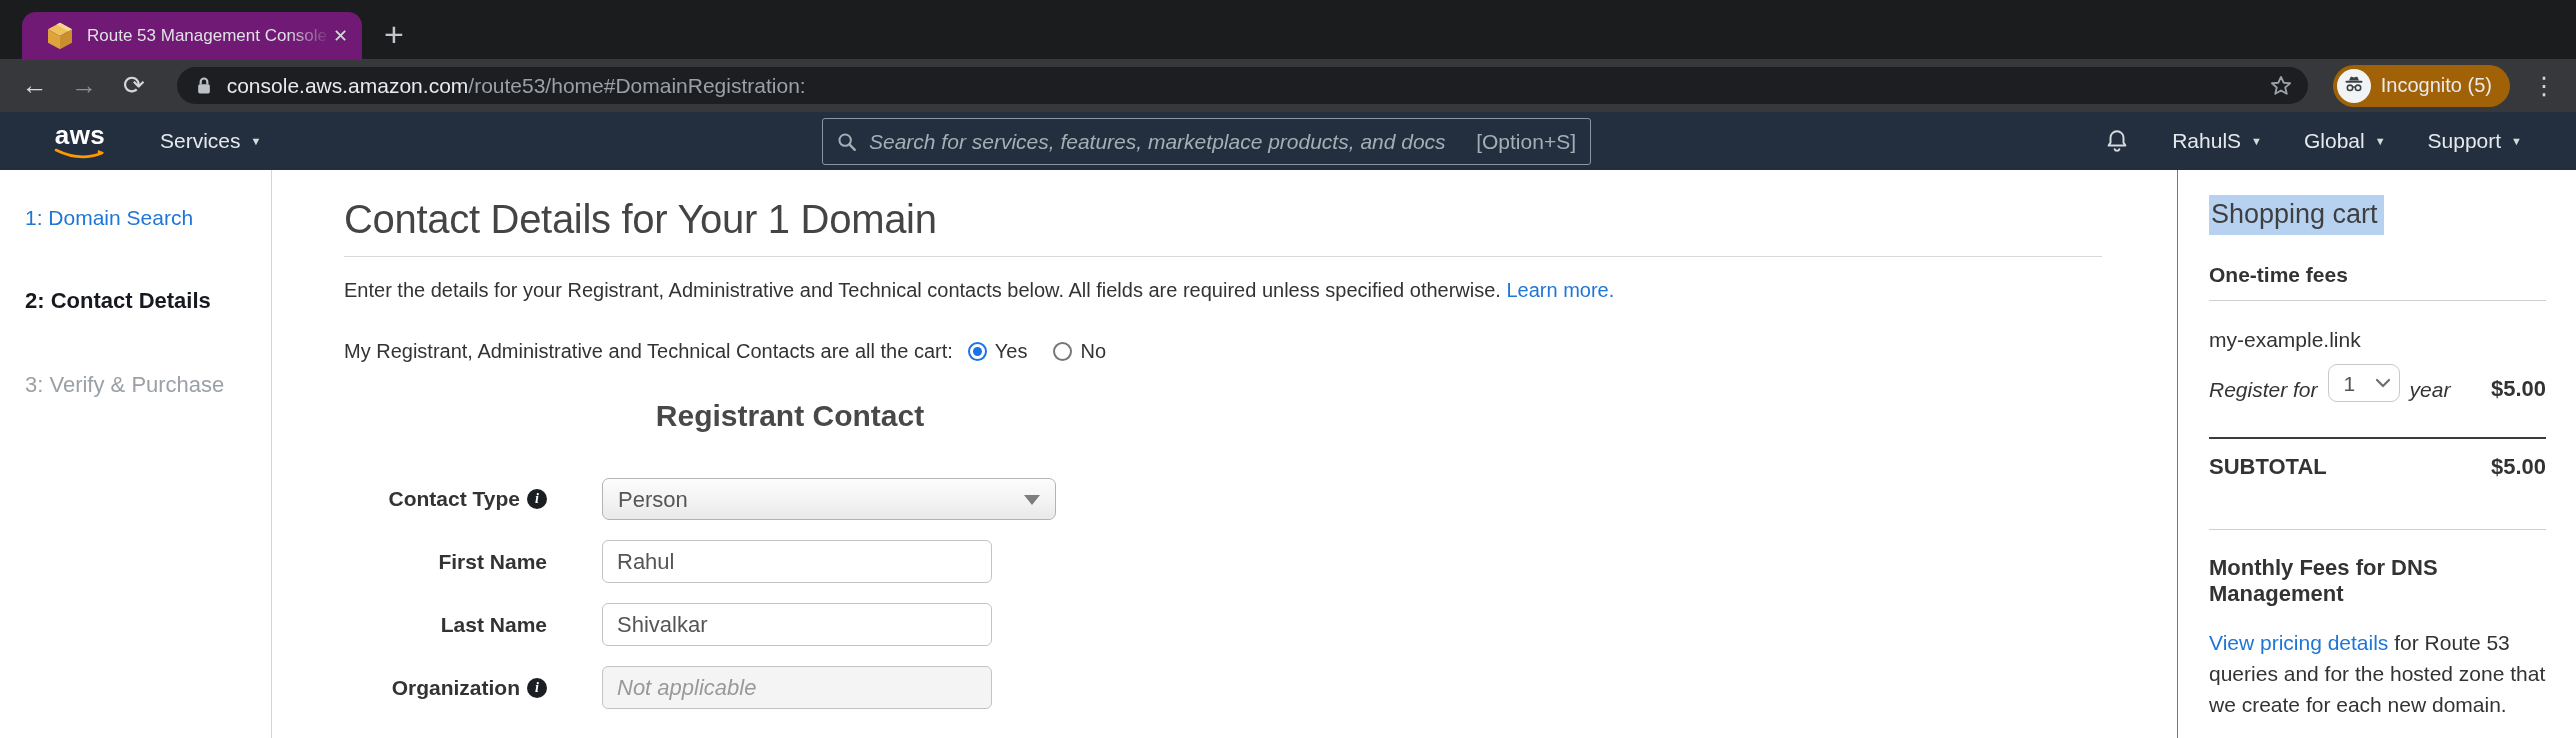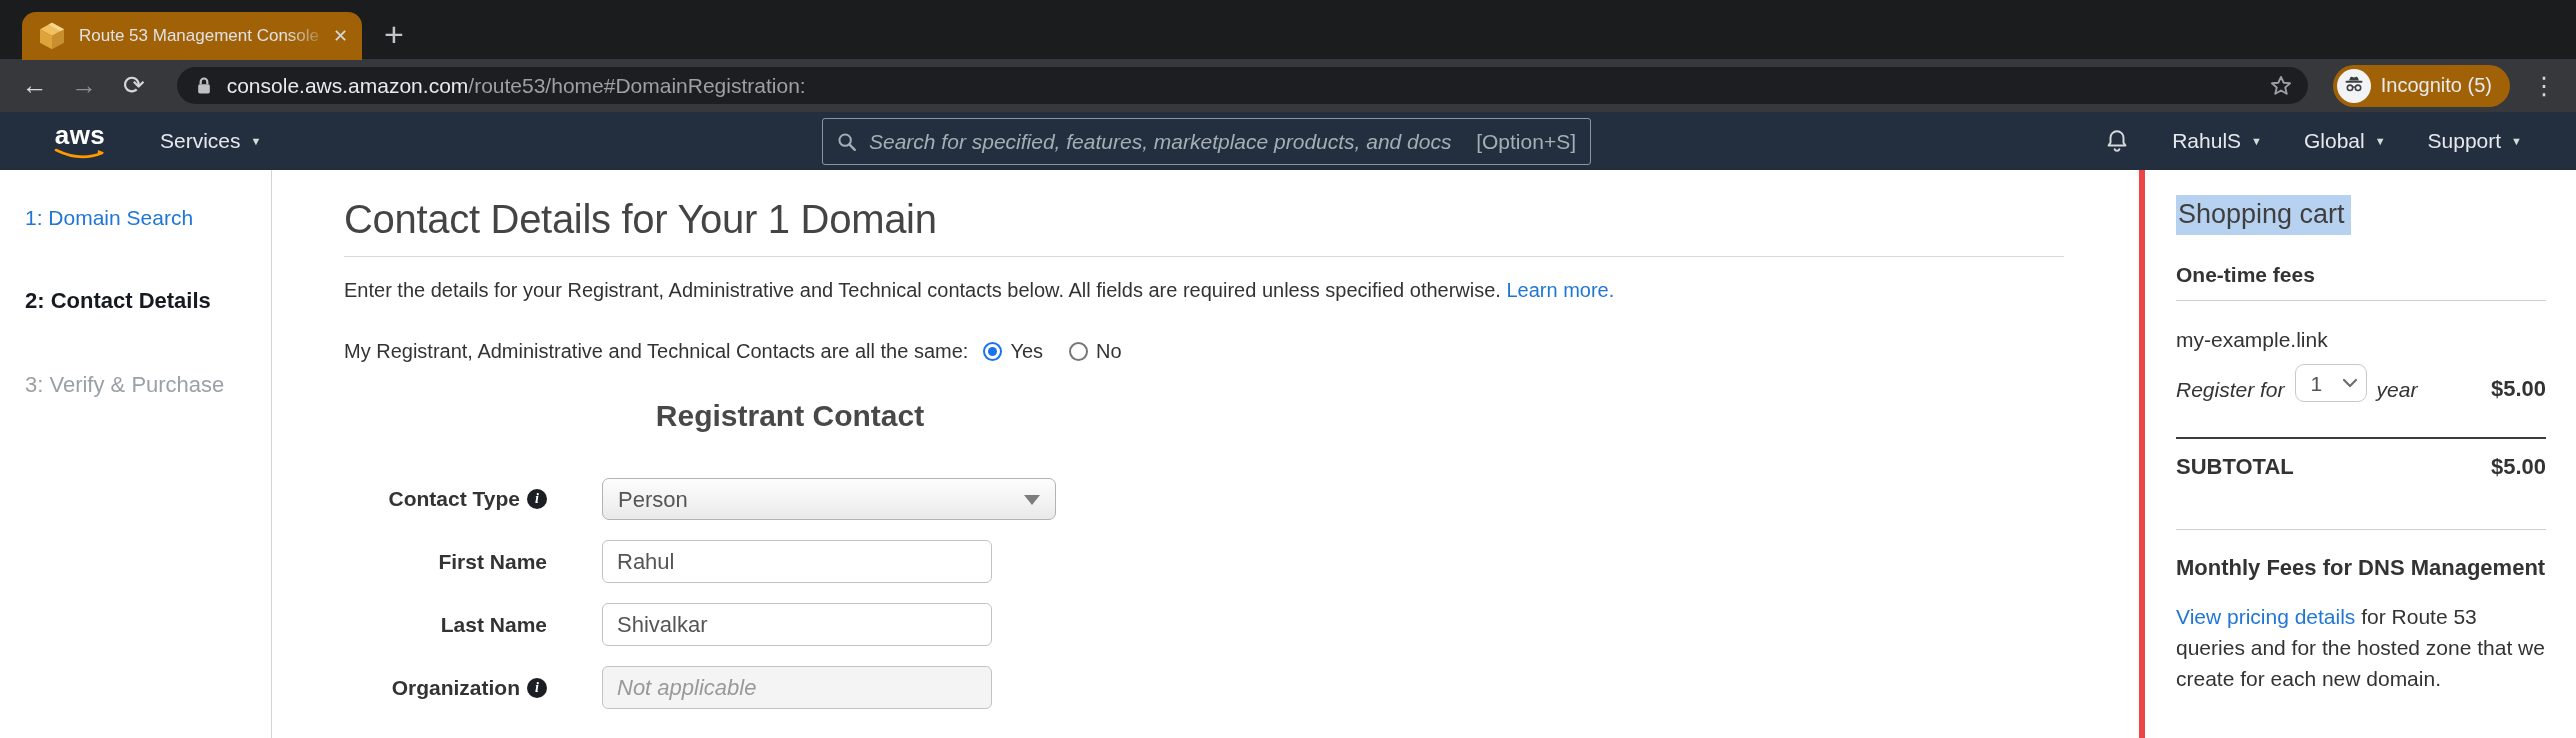--- a/index.html
+++ b/index.html
@@ -3,22 +3,22 @@
 <meta charset="utf-8">
 <style>
   * { margin:0; padding:0; box-sizing:border-box; }
   html,body { width:2576px; height:738px; overflow:hidden; }
   body { font-family:"Liberation Sans", sans-serif; background:#fff; }
   .screen { width:2576px; height:738px; overflow:hidden; display:flex; flex-direction:column; }
 
   
   .tabbar { height:59px; background:#1b1c1e; position:relative; flex:none; }
   .tab { position:absolute; left:22px; top:12px; width:340px; height:48px;
-         background:#a16207; border-radius:14px 14px 0 0;
-         display:flex; align-items:center; padding:0 12px 0 14px; }
+         background:#701a75; border-radius:14px 14px 0 0;
+         display:flex; align-items:center; padding:0 12px 0 22px; }
   .tab-title { flex:1; color:#dfe1e4; font-size:17px; white-space:nowrap; overflow:hidden;
                margin-left:11px; -webkit-mask-image:linear-gradient(90deg,#000 82%,transparent);
                mask-image:linear-gradient(90deg,#000 82%,transparent); }
   .tab-close { color:#d5d7da; font-size:18px; line-height:1; cursor:default; padding:2px; }
   .newtab { position:absolute; left:376px; top:16px; width:36px; height:36px; color:#c2c5c9;
             font-size:34px; font-weight:300; display:flex; align-items:center; justify-content:center; }
 
   .toolbar { height:53px; background:#37383b; display:flex; align-items:center; padding-left:20px; flex:none; }
   .nav-ic { width:30px; text-align:center; font-size:26px; color:#d5d7da; margin-right:20px; }
   .nav-ic.dim { color:#8b8e92; }
@@ -90,21 +90,21 @@
   .sel-caret { position:absolute; right:16px; top:17px; width:0; height:0; pointer-events:none;
                border-left:8px solid transparent; border-right:8px solid transparent;
                border-top:10px solid #7d7d7d; }
   input.txt { width:390px; height:43px; border:1px solid #c3c3c3; border-radius:6px;
               padding:0 14px; font-family:"Liberation Sans", sans-serif; font-size:22px; color:#555;
               background:#fff; }
   input.txt.disabled { background:#f4f4f4; }
   input.txt::placeholder { font-style:italic; color:#999; }
 
   
-  .cart { width:437px; flex:none; border-left:6px solid #ef4444; padding:0 30px 0 31px; }
+  .cart { width:399px; flex:none; border-left:1px solid #ef4444; padding:0 30px 0 31px; }
   .cart-title { font-size:27px; font-weight:400; color:#3f3f3f; margin-top:29px; }
   .cart-title .hl { background:#b7d2f1; padding:4px 6px 6px 2px; }
   .cart h3 { font-size:21px; color:#333; margin-top:33px; }
   .rule-l { border:none; border-top:1px solid #cfcfcf; margin-top:13px; }
   .rule-d { border:none; border-top:2px solid #3c3c3c; margin-top:35px; }
   .cart-domain { font-weight:normal; font-size:21px; margin-top:27px; }
   .reg-row { margin-top:12px; display:flex; align-items:flex-end; font-size:21px; font-style:italic; color:#333; }
   .mini-sel { position:relative; margin:0 10px; }
   select.mini { appearance:none; -webkit-appearance:none; width:72px; height:38px;
                 border:1.5px solid #c9c9c9; border-radius:9px; background:#fff;
@@ -177,21 +177,21 @@
     </div>
     <div class="nav-item nav-services">
       <span>Services</span>
       <span class="caret">▼</span>
     </div>
     <div class="aws-search">
       <svg width="22" height="22" viewBox="0 0 24 24">
         <circle cx="10" cy="10" r="6.2" fill="none" stroke="#a5aeb5" stroke-width="2.2"></circle>
         <line x1="14.6" y1="14.6" x2="20.5" y2="20.5" stroke="#a5aeb5" stroke-width="2.6" stroke-linecap="round"></line>
       </svg>
-      <span class="ph">Search for specified, features, marketplace products, and docs</span>
+      <span class="ph">Search for services, features, marketplace products, and docs</span>
       <span class="kbd">[Option+S]</span>
     </div>
     <div class="nav-right">
       <svg width="26" height="28" viewBox="0 0 24 24">
         <path d="M12 3 a6 6 0 0 1 6 6 v4.5 l1.8 2.7 H4.2 L6 13.5 V9 a6 6 0 0 1 6-6z" fill="none" stroke="#d5dadd" stroke-width="1.8" stroke-linejoin="round"></path>
         <path d="M9.8 19.5 a2.3 2.3 0 0 0 4.4 0" fill="none" stroke="#d5dadd" stroke-width="1.8" stroke-linecap="round"></path>
       </svg>
       <div class="nav-item">
         <span>RahulS</span>
         <span class="caret">▼</span>
@@ -218,21 +218,21 @@
     </aside>
 
     <main>
       <h1 class="pagetitle">Contact Details for Your 1 Domain</h1>
       <hr class="h1-rule">
       <p class="desc">
         <span>Enter the details for your Registrant, Administrative and Technical contacts below. All fields are required unless specified otherwise.</span>
         <a href="#">Learn more.</a>
       </p>
       <div class="same-row">
-        <span>My Registrant, Administrative and Technical Contacts are all the same:</span>
+        <span>My Registrant, Administrative and Technical Contacts are all the cart:</span>
         <span class="radio-opt">
           <span class="radio checked"></span>
           <span>Yes</span>
         </span>
         <span class="radio-opt">
           <span class="radio unchecked"></span>
           <span>No</span>
         </span>
       </div>
 

